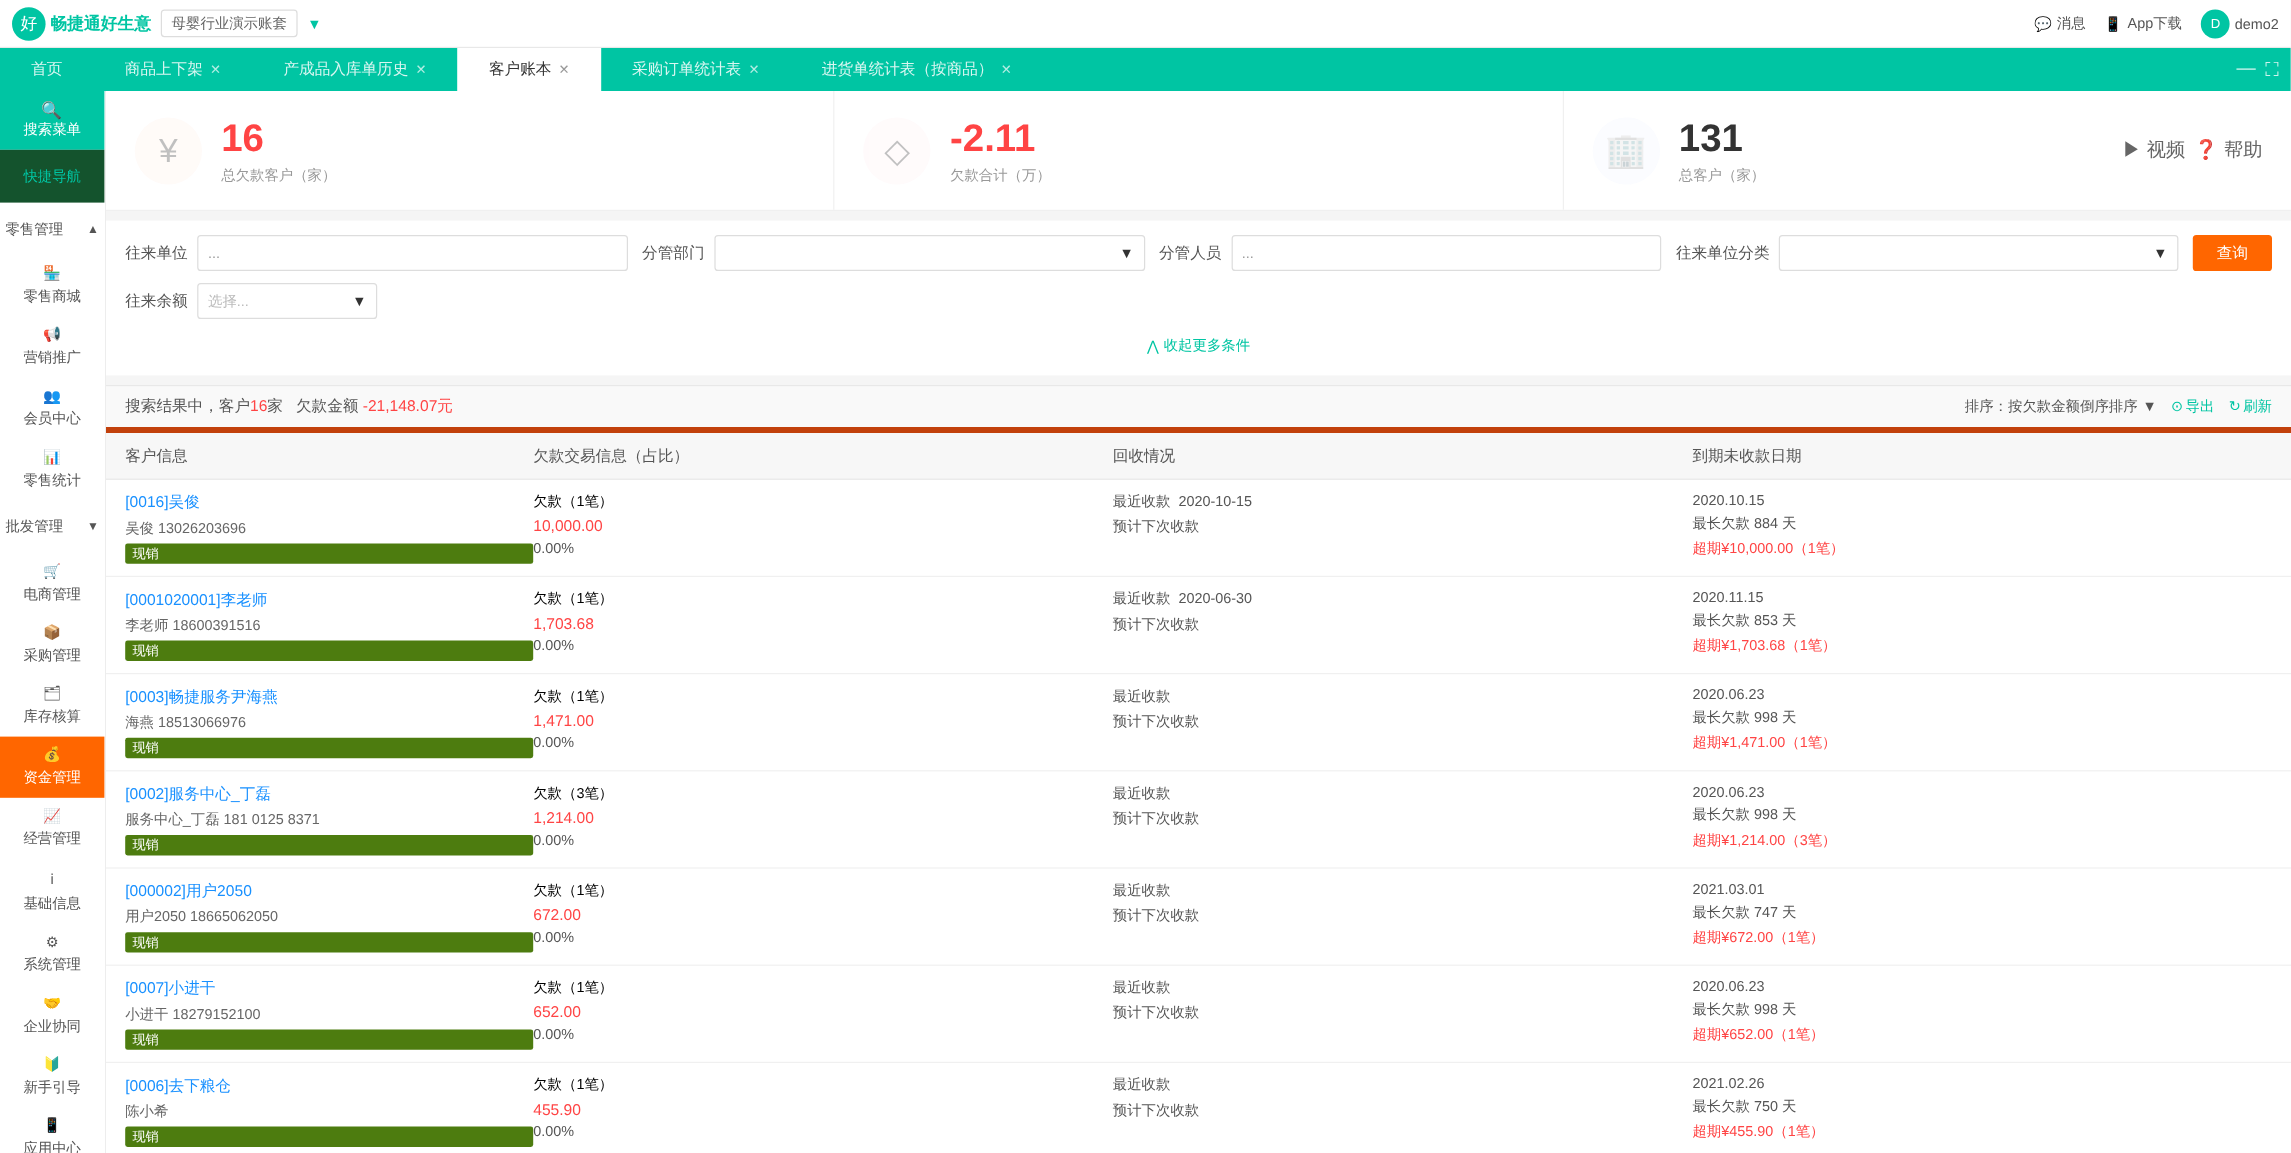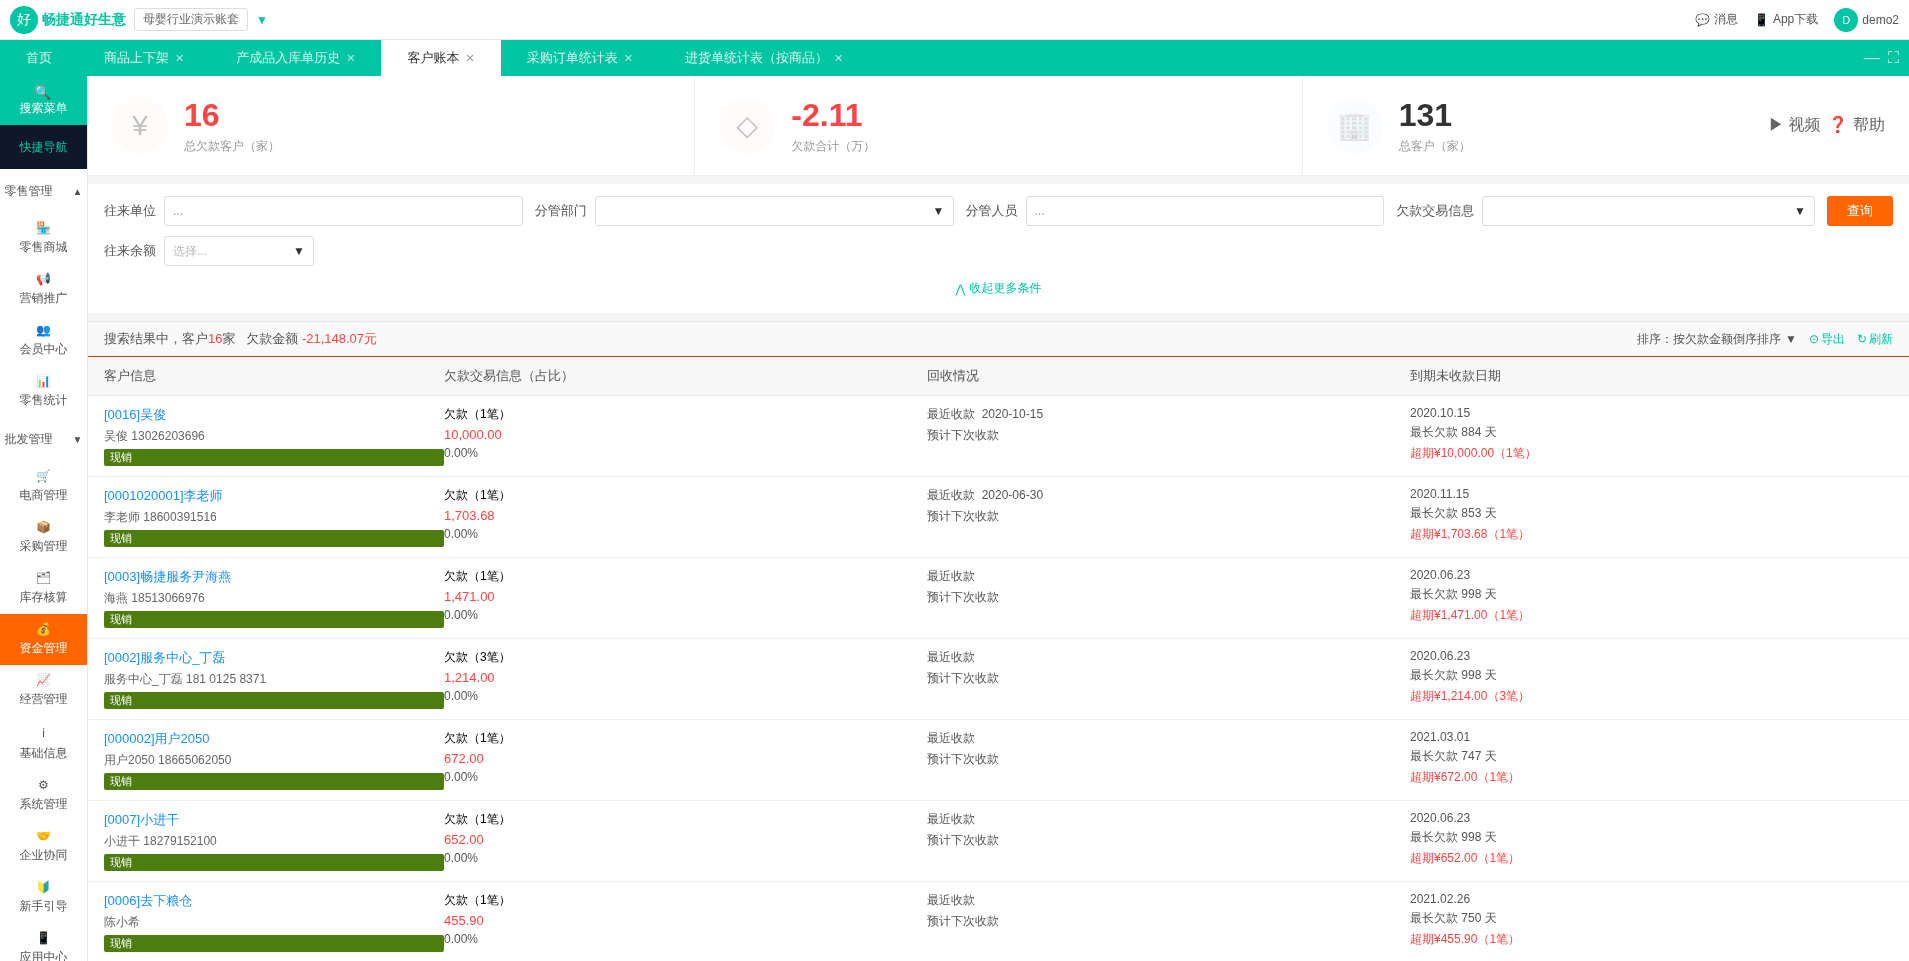--- a/index.html
+++ b/index.html
@@ -89,21 +89,21 @@
     .filter-input .dots { color: #999; }
     .search-btn {
       background: #ff6600; color: white; border: none; padding: 6px 20px;
       border-radius: 3px; cursor: pointer; font-size: 13px;
     }
     .collapse-row { display: flex; justify-content: center; padding: 4px 0; }
     .collapse-btn { color: #00c5a3; font-size: 12px; cursor: pointer; display: flex; align-items: center; gap: 4px; }
 
     
     .results-bar {
-      background: #f9f9f9; border-top: 1px solid #e8e8e8; border-bottom: 1px solid #c2410c;
+      background: #f9f9f9; border-top: 1px solid #e8e8e8; border-bottom: 5px solid #c2410c;
       padding: 8px 16px; display: flex; align-items: center; justify-content: space-between;
     }
     .results-info { font-size: 13px; color: #555; }
     .results-info span { color: #ff4444; }
     .results-actions { display: flex; align-items: center; gap: 12px; font-size: 12px; color: #555; }
     .sort-select { display: flex; align-items: center; gap: 4px; cursor: pointer; }
     .action-btn { color: #00c5a3; cursor: pointer; display: flex; align-items: center; gap: 2px; }
 
     
     .data-table { width: 100%; background: #fff; }
@@ -196,21 +196,21 @@
   </div>
 </div>
 
 <div class="main-layout">
 
   <div class="sidebar">
     <div class="sidebar-search">
       <div style="font-size:14px">🔍</div>
       <div>搜索菜单</div>
     </div>
-    <div class="sidebar-item" style="background:#0f172a;color:#00c5a3">
+    <div class="sidebar-item" style="background:#14532d;color:#00c5a3">
       <span style="font-size:12px">快捷导航</span>
     </div>
     <div class="sidebar-item has-arrow">
       <span>零售管理</span>
       <span style="font-size:10px">▲</span>
     </div>
     <div class="sidebar-item">
       <span>🏪</span>
       <span>零售商城</span>
     </div>
@@ -318,21 +318,21 @@
             <span class="chevron">▼</span>
           </div>
         </div>
         <div class="filter-item">
           <span class="filter-label">分管人员</span>
           <div class="filter-input">
             <span class="dots">...</span>
           </div>
         </div>
         <div class="filter-item">
-          <span class="filter-label">欠款交易信息</span>
+          <span class="filter-label">往来单位分类</span>
           <div class="filter-select">
             <span></span>
             <span class="chevron">▼</span>
           </div>
         </div>
         <button class="search-btn">查询</button>
       </div>
       <div class="filter-row">
         <div class="filter-item" style="max-width:260px">
           <span class="filter-label">往来余额</span>

